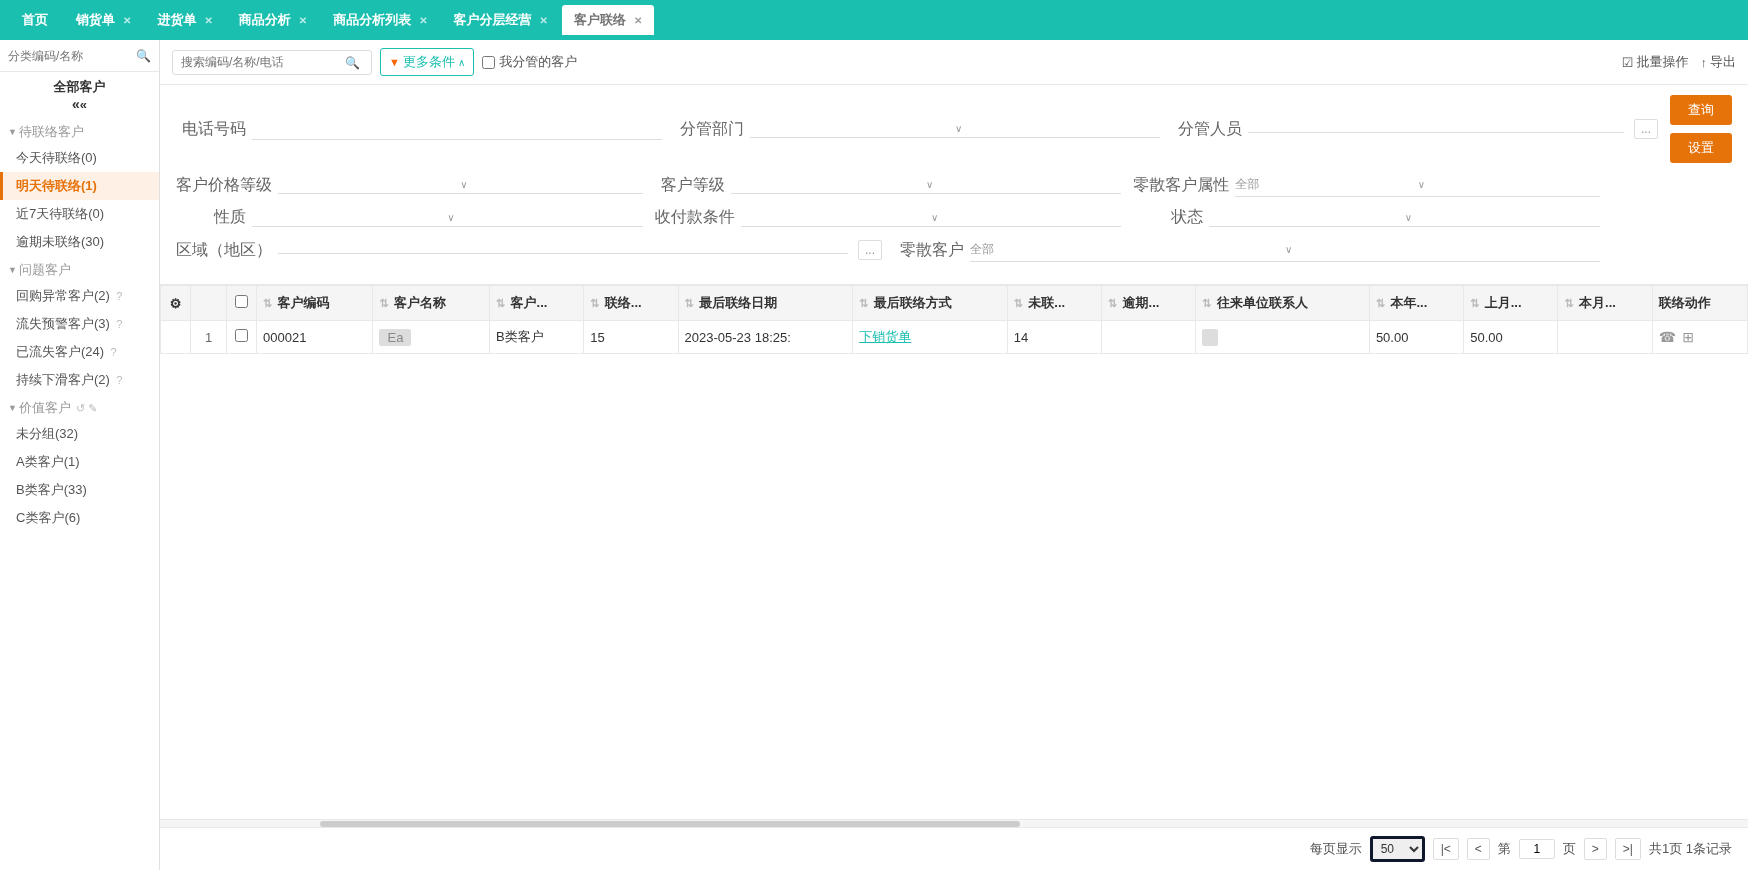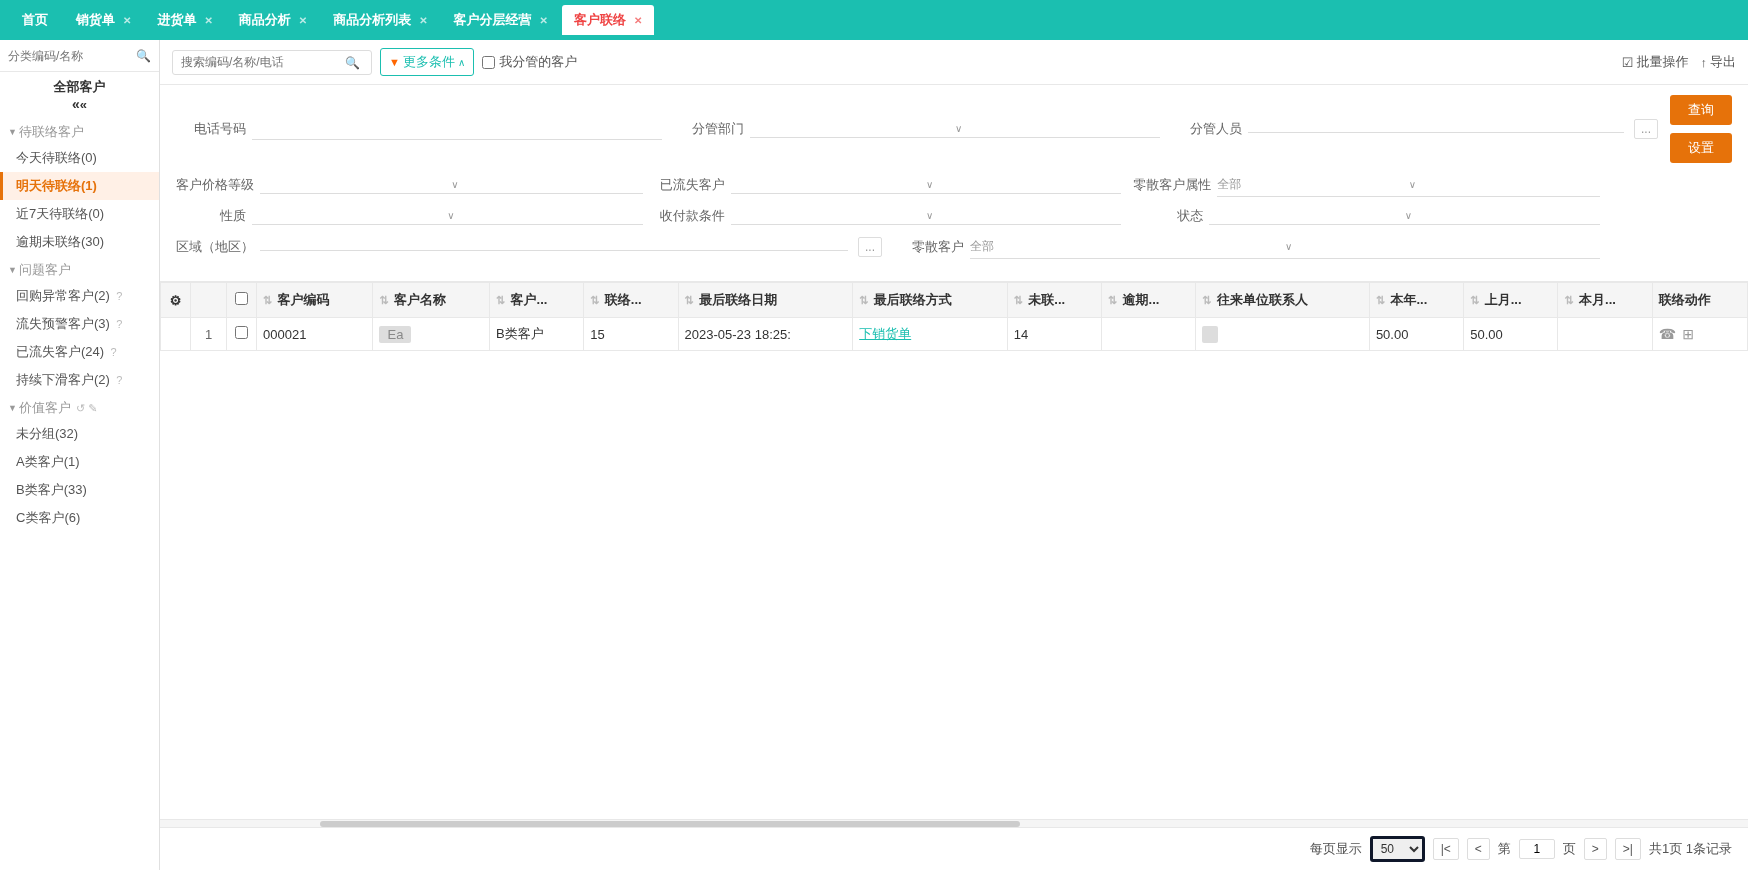--- a/index.html
+++ b/index.html
@@ -19,21 +19,21 @@
     .nav-item {
       padding: 6px 12px;
       cursor: pointer;
       white-space: nowrap;
       border-radius: 3px;
       color: white;
       display: flex;
       align-items: center;
       gap: 4px;
     }
-    .nav-item.active { background: white; color: #ef4444; border-radius: 3px 3px 0 0; }
+    .nav-item.active { background: white; color: #737373; border-radius: 3px 3px 0 0; }
     .nav-item .close-x { font-size: 10px; margin-left: 4px; opacity: 0.7; }
     .nav-home { padding: 6px 14px; cursor: pointer; color: white; }
 
     
     .main-layout {
       display: flex;
       height: calc(100vh - 40px);
       background: #fff;
     }
 
@@ -179,21 +179,21 @@
     }
     .filter-row:last-child { margin-bottom: 12px; }
     .filter-field {
       display: flex;
       align-items: center;
       gap: 6px;
       flex: 1;
     }
     .filter-field label {
       color: #666;
-      font-size: 13px;
+      font-size: 16px;
       white-space: nowrap;
       min-width: 70px;
       text-align: right;
     }
     .filter-input {
       flex: 1;
       border: none;
       border-bottom: 1px solid #ddd;
       outline: none;
       padding: 3px 0;
@@ -492,21 +492,21 @@
 
       <div class="filter-row">
         <div class="filter-field">
           <label>客户价格等级</label>
           <div class="filter-select-wrap" style="width:260px;">
             <span></span>
             <span class="arrow">∨</span>
           </div>
         </div>
         <div class="filter-field">
-          <label>已流失客户</label>
+          <label>客户等级</label>
           <div class="filter-select-wrap" style="width:260px;">
             <span></span>
             <span class="arrow">∨</span>
           </div>
         </div>
         <div class="filter-field">
           <label>零散客户属性</label>
           <div class="filter-select-wrap" style="flex:1;">
             <span>全部</span>
             <span class="arrow">∨</span>

